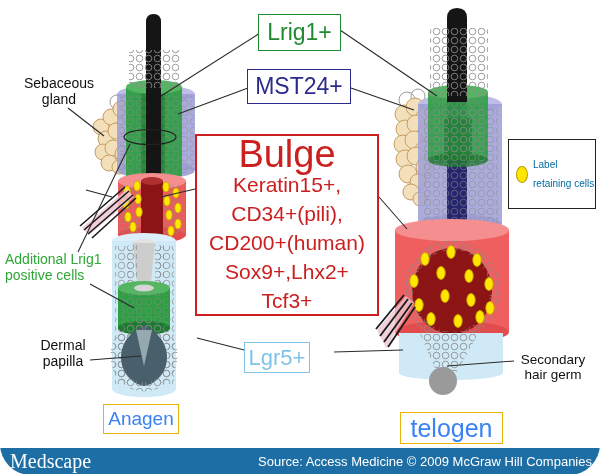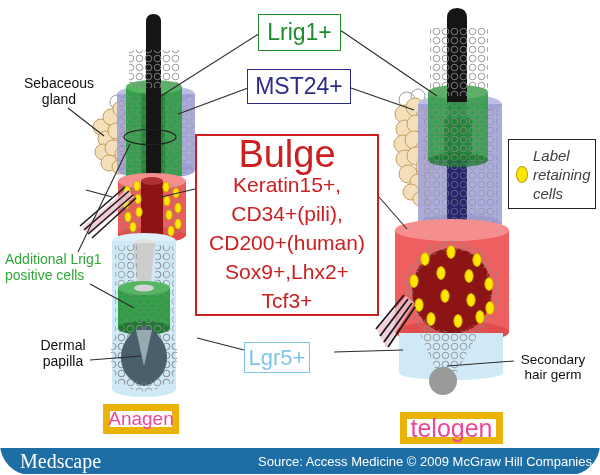--- a/index.html
+++ b/index.html
@@ -27,37 +27,37 @@
     text-align:center;padding-top:2px;
   }
   .bulge-title{font-size:38px;line-height:32px;}
   .bulge-line{font-size:21px;line-height:29px;white-space:nowrap;}
   .legend-box{
     position:absolute;left:508px;top:139px;width:88px;height:70px;border:1px solid #222;
     background:#fff;box-sizing:border-box;display:flex;align-items:center;gap:5px;padding-left:7px;
   }
   .legend-dot{width:10px;height:15px;border-radius:50%;background:var(--yellow);
     border:1px solid #b89a00;flex:0 0 auto;}
-  .legend-text{font-size:15px;line-height:19px;color:#404040;font-style:italic;}
+  .legend-text{font-size:10px;line-height:19px;color:#0369a1;}
   .phase-box{
-    position:absolute;background:#fff;border:7px solid #eab308;box-sizing:border-box;
-    display:flex;align-items:center;justify-content:center;color:#ec4899;
+    position:absolute;background:#fff;border:1px solid #eab308;box-sizing:border-box;
+    display:flex;align-items:center;justify-content:center;color:#3b82f6;
   }
   .anagen-box{left:103px;top:404px;width:76px;height:30px;font-size:19px;}
   .telogen-box{left:400px;top:412px;width:103px;height:32px;font-size:25px;}
   .seb-label{left:18px;top:76px;width:82px;font-size:14px;}
   .arr-label{left:8px;top:168px;width:92px;font-size:14px;}
   .add-label{left:5px;top:252px;width:108px;font-size:14px;color:var(--label_green);}
   .der-label{left:34px;top:338px;width:58px;font-size:14px;}
   .sec-label{left:514px;top:352px;width:78px;font-size:13.5px;}
   .footer{
     position:absolute;left:0;top:448px;width:600px;height:26px;background:var(--footer_blue);
     display:flex;align-items:center;justify-content:space-between;color:#fff;
   }
-  .brand{font-family:"Liberation Serif", serif;font-size:20px;padding-left:20px;}
+  .brand{font-family:"Liberation Serif", serif;font-size:20px;padding-left:10px;}
   .source{font-size:13px;padding-right:8px;}
 </style>
 </head>
 <body>
 
 <div id="stage">
 
   <svg id="art" width="600" height="448" viewBox="0 0 600 448">
     <defs>
       <pattern id="cells" width="9" height="9" patternUnits="userSpaceOnUse">

